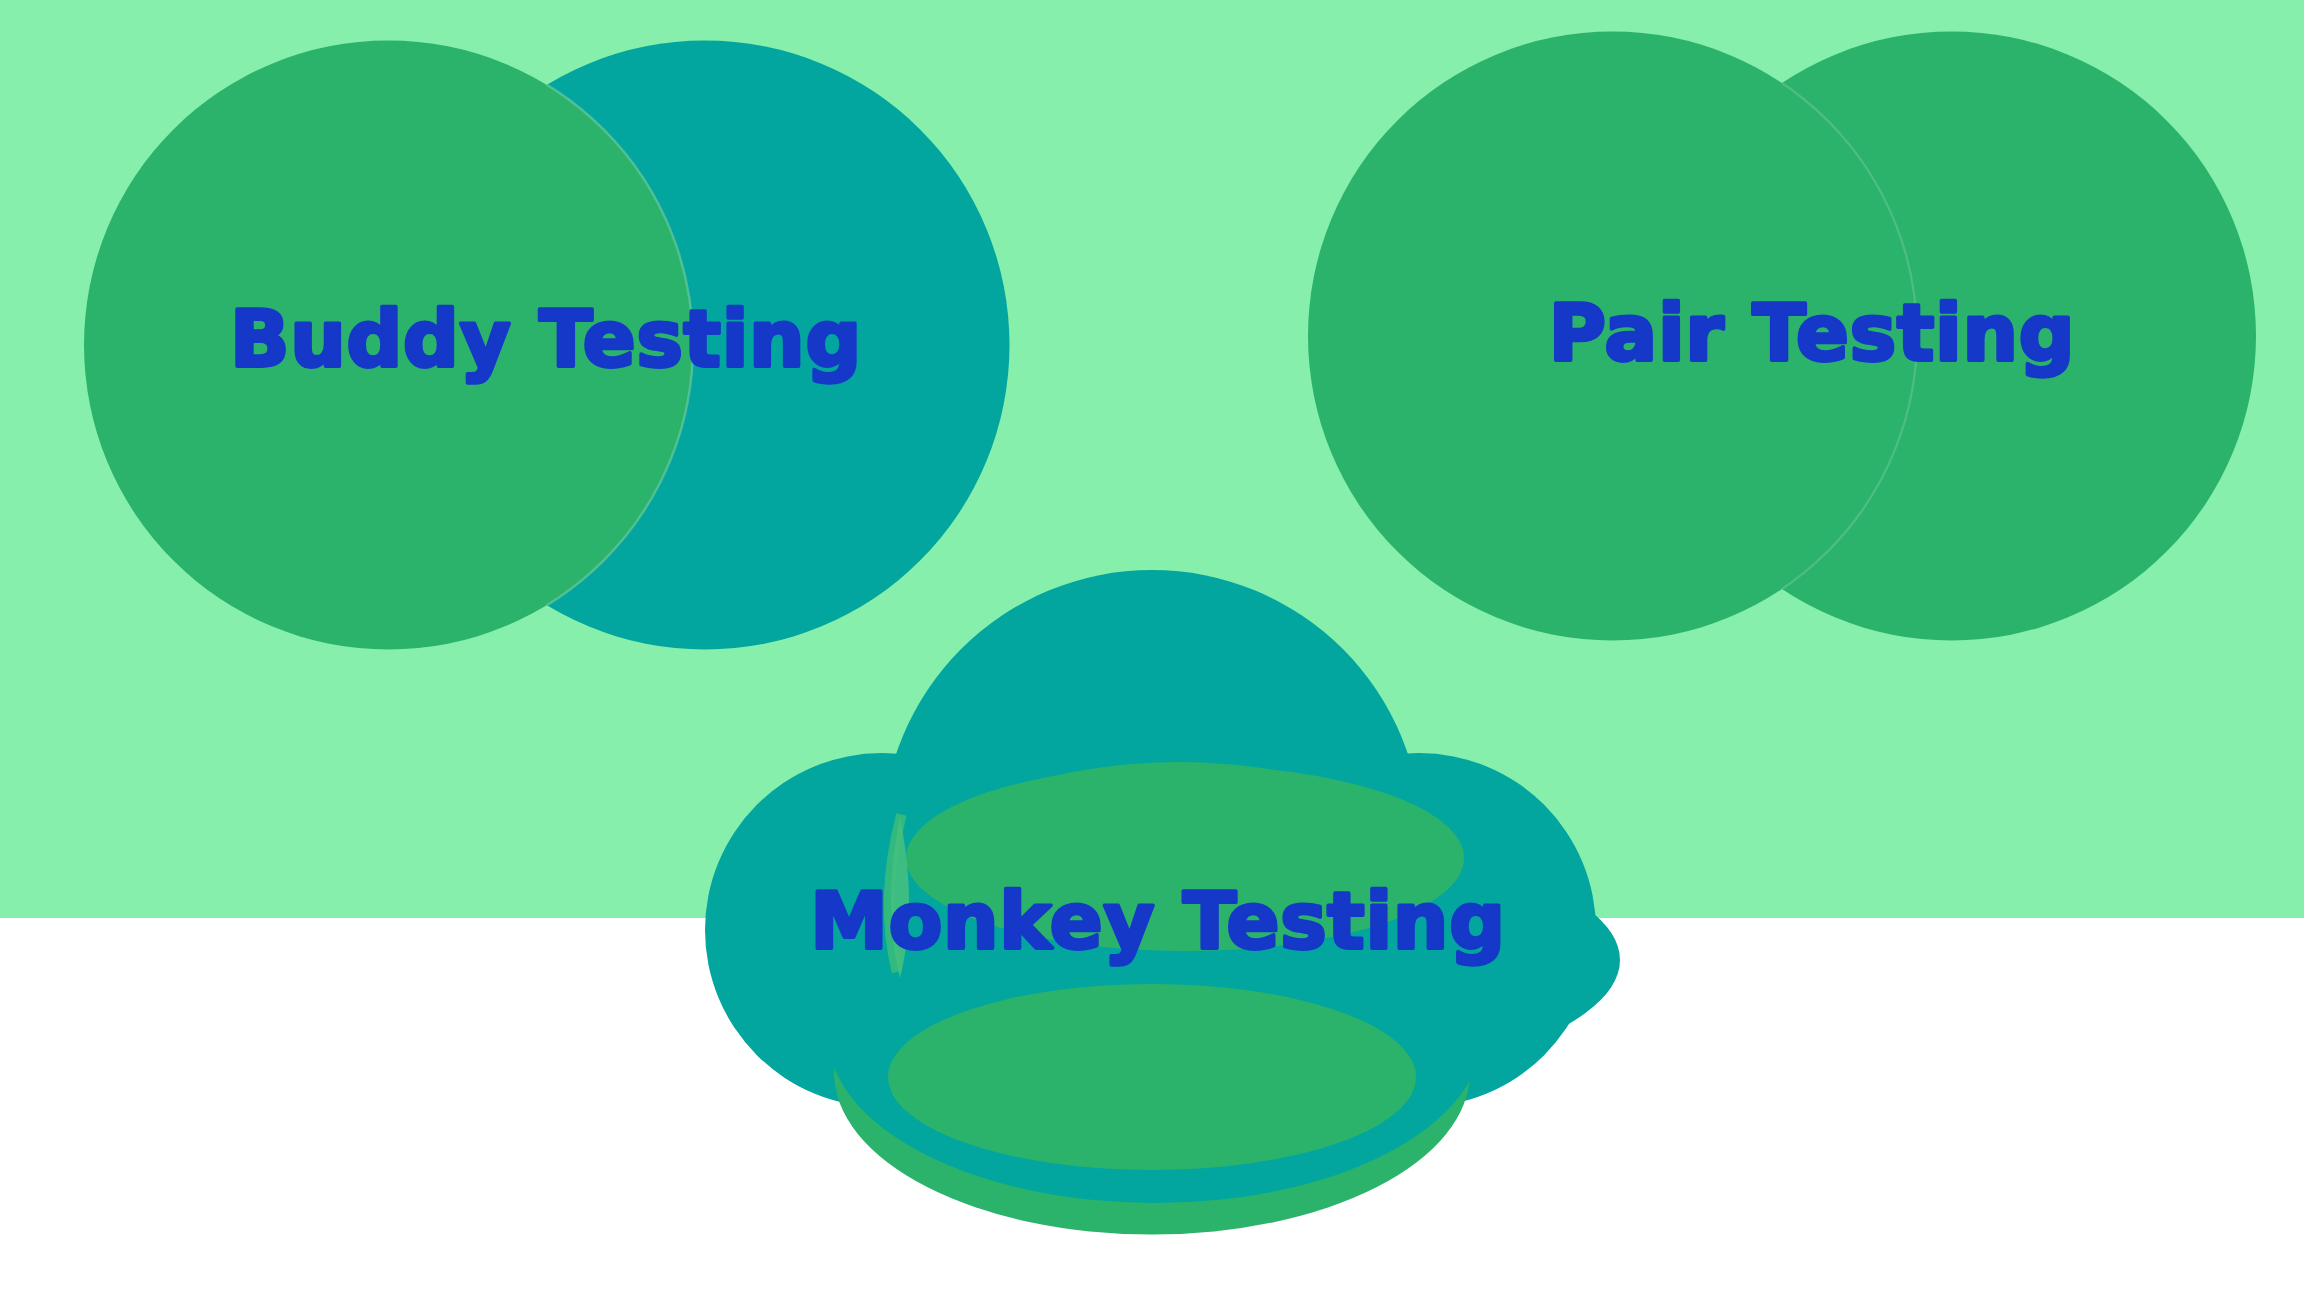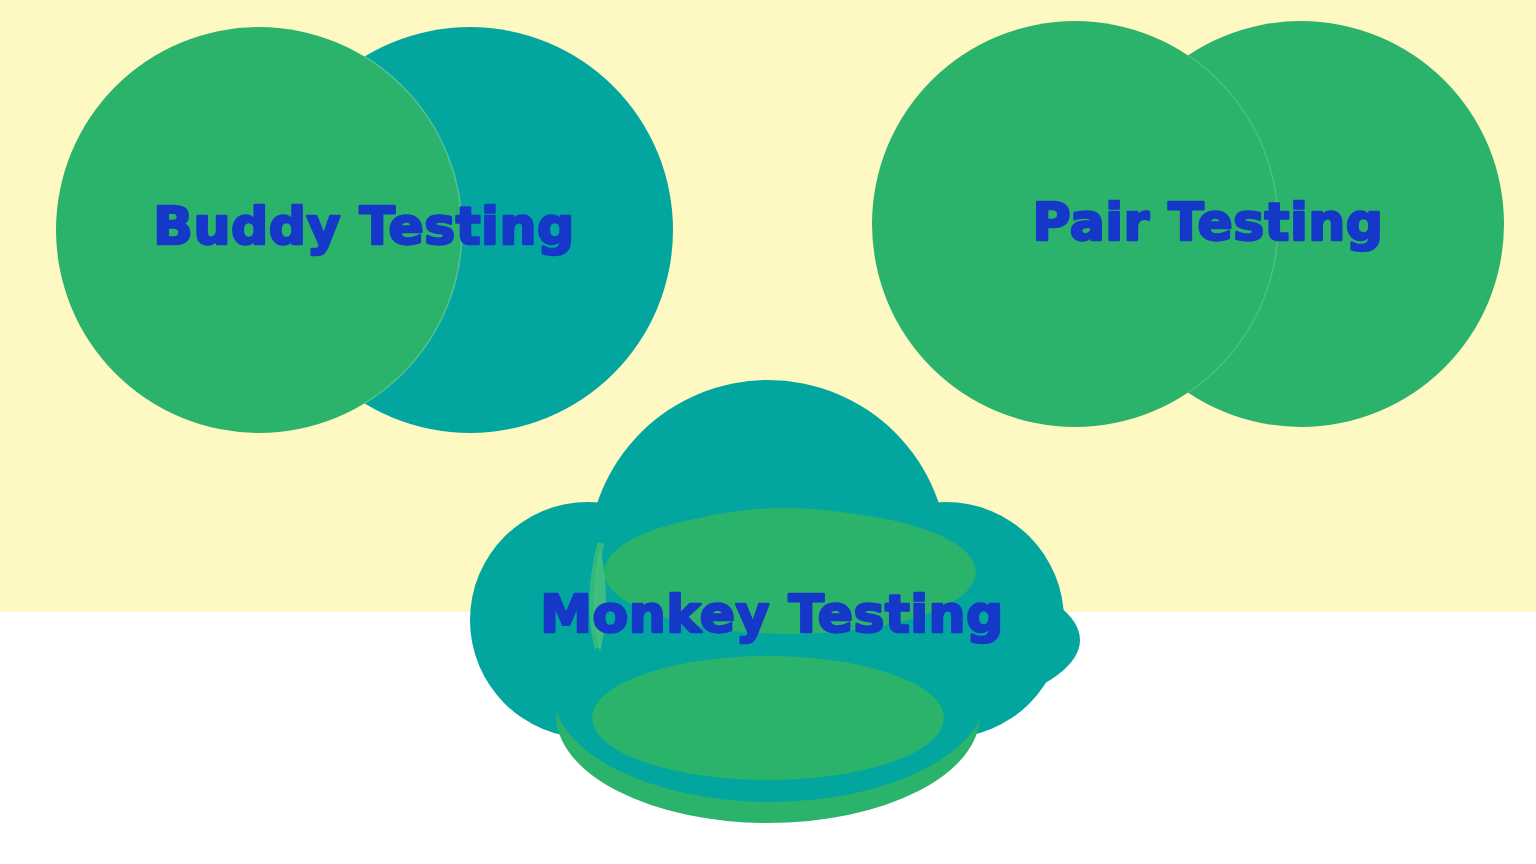--- a/index.html
+++ b/index.html
@@ -10,21 +10,21 @@
   body {
     width: 1536px;
     height: 864px;
     overflow: hidden;
     font-family: "DejaVu Sans", sans-serif;
   }
   #canvas {
     position: relative;
     width: 1536px;
     height: 612px;
-    background: #fef9c3;
+    background: #86efac;
   }
   #diagram {
     display: block;
     width: 1536px;
     height: 864px;
   }
   .venn-label {
     font-family: "DejaVu Sans", "Liberation Sans", sans-serif;
     font-weight: 700;
     fill: #1538c8;

